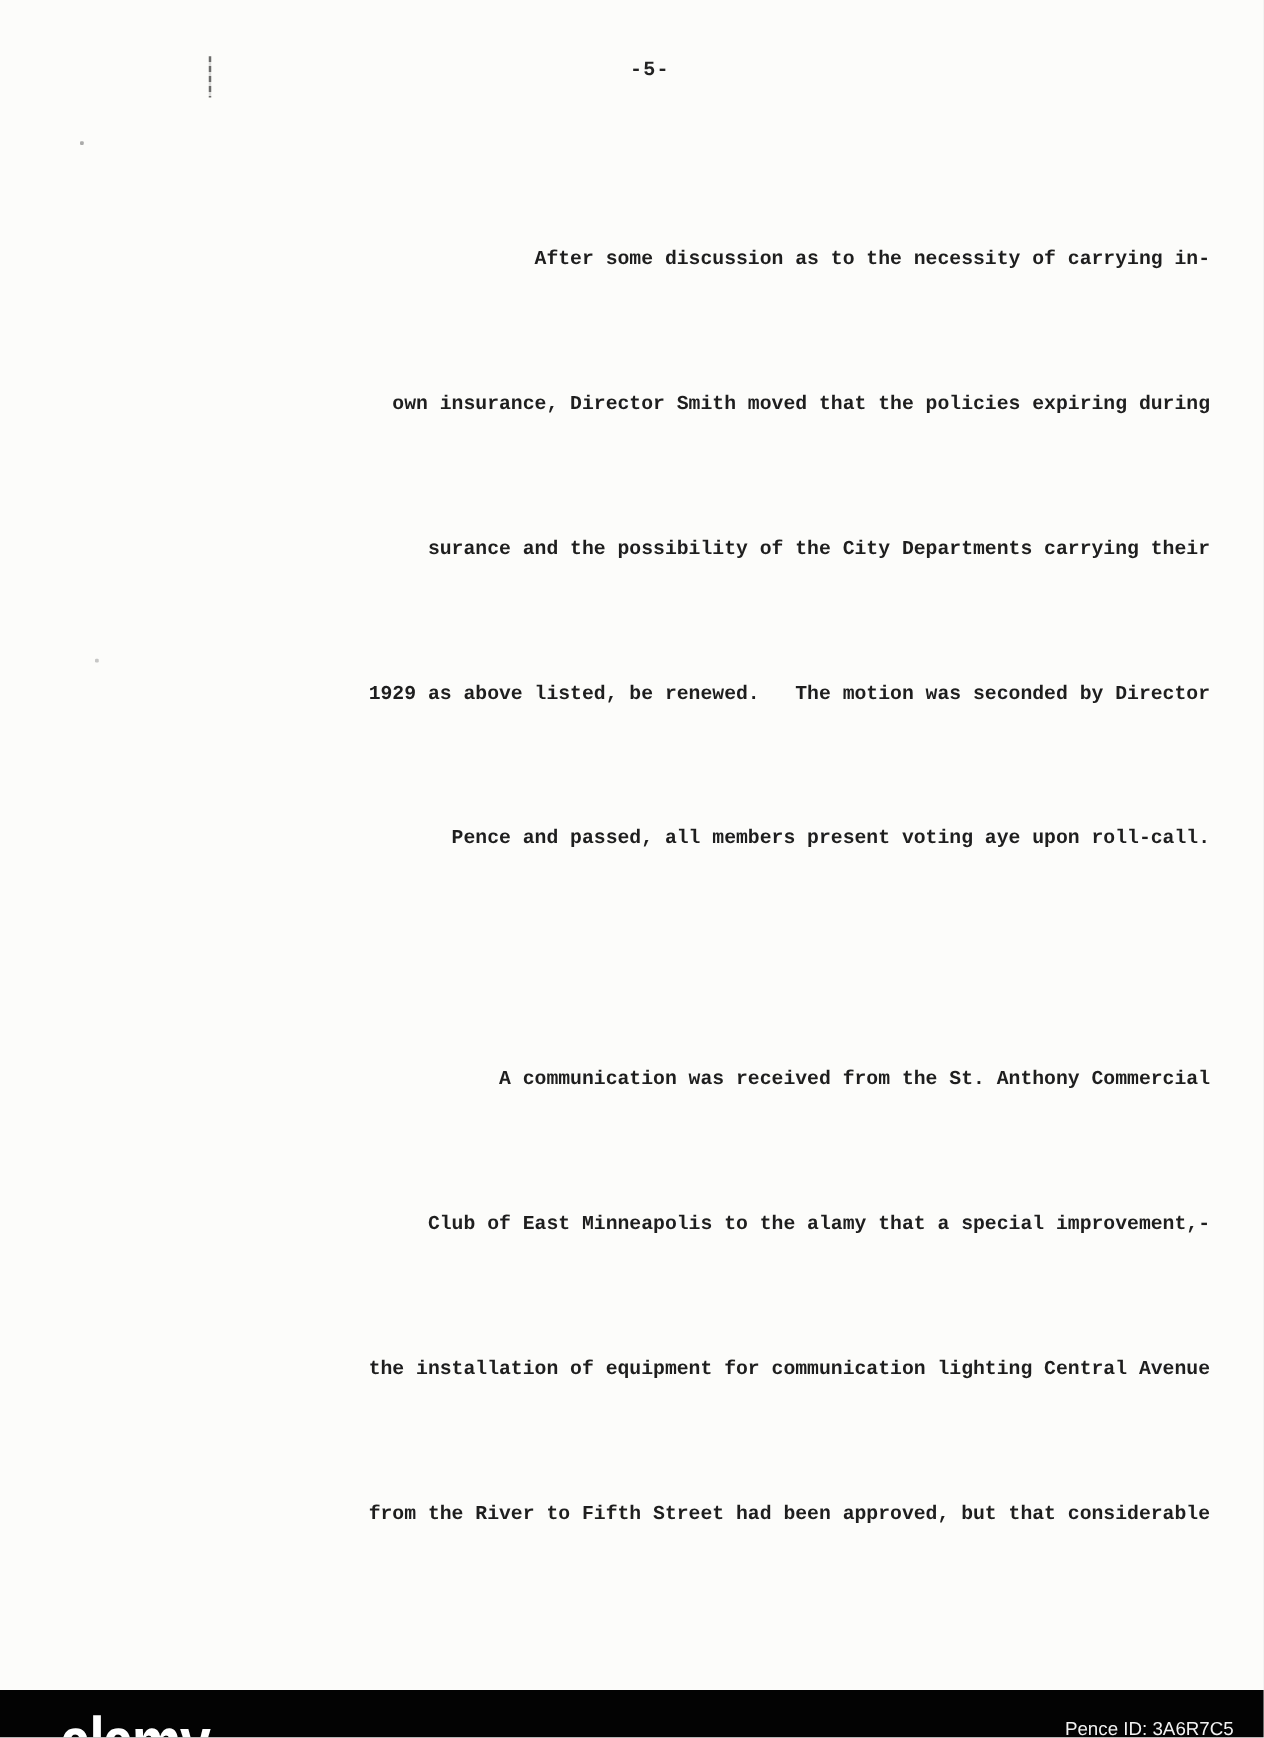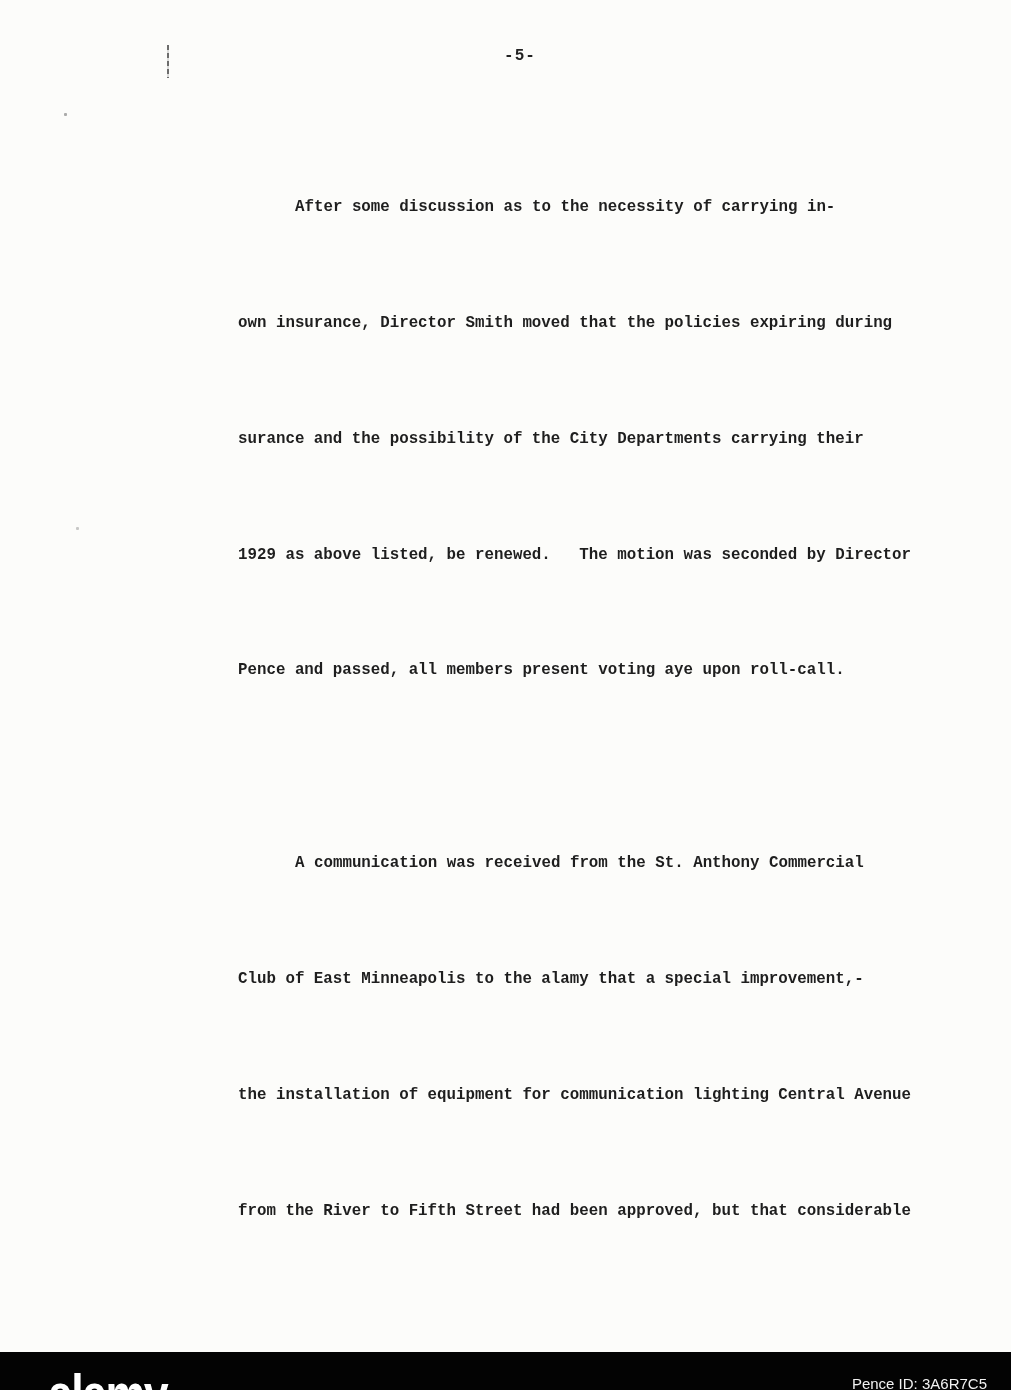--- a/index.html
+++ b/index.html
@@ -60,21 +60,21 @@
     position: absolute;
     left: 178px;
     top: 111px;
     width: 790px;
     color: #1e1e1e;
     font-size: 15.8px;
     font-weight: 700;
     line-height: 38.6px;
     white-space: pre;
   }
-  .doc-line { padding-left: 60px; }
+  .doc-line { padding-left: 60px; text-align: right; }
   .doc-line.first-line { padding-left: 117px; }
   .doc-heading { padding-left: 0; letter-spacing: 0.3px; }
   .watermark-bar {
     position: absolute;
     left: 0;
     top: 1352px;
     width: 1011px;
     height: 90px;
     background: #030303;
     padding-left: 24px;

